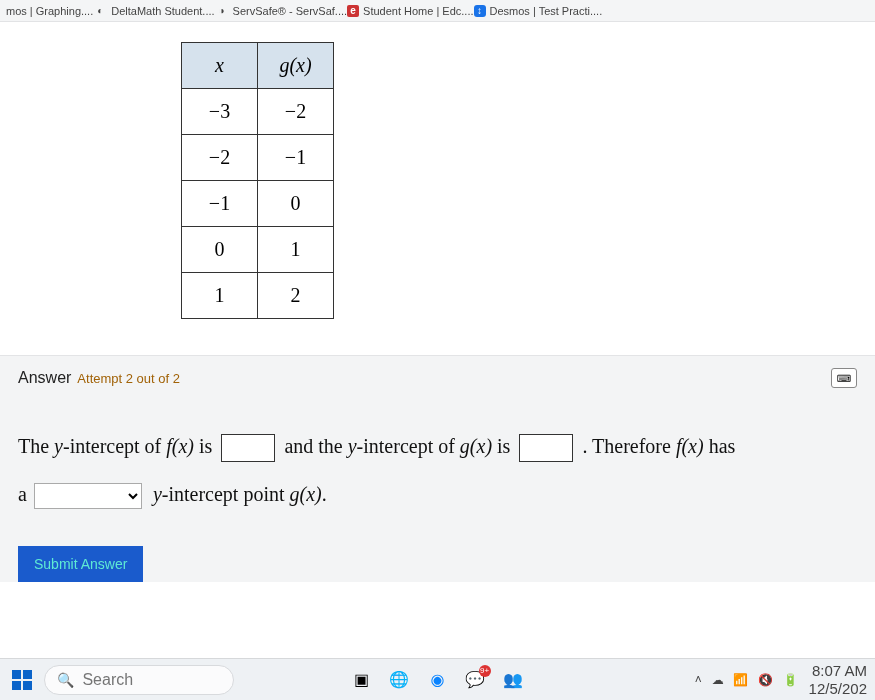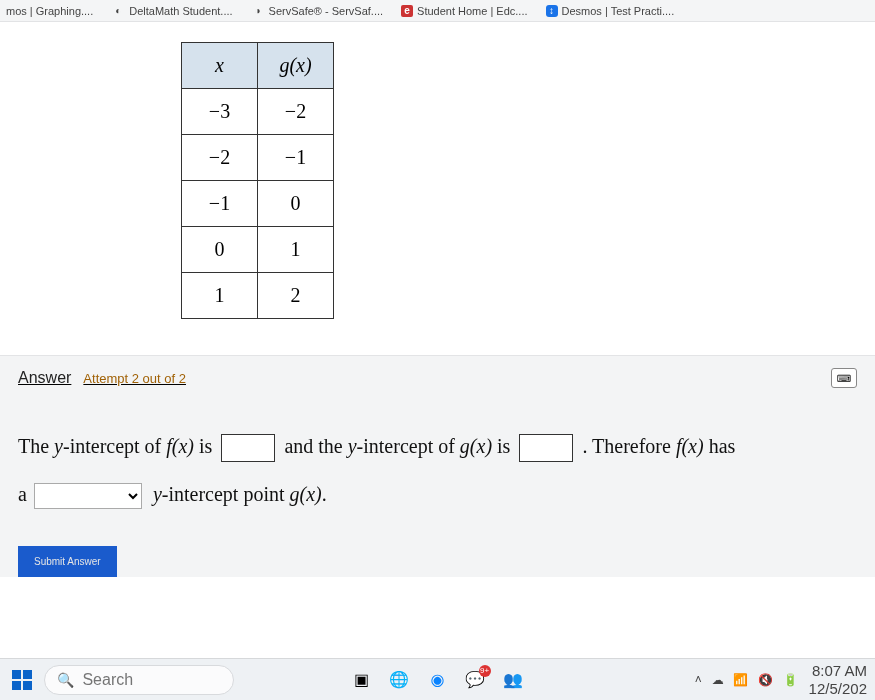--- a/index.html
+++ b/index.html
@@ -7,21 +7,20 @@
       font-family: -apple-system, BlinkMacSystemFont, "Segoe UI", Arial, sans-serif;
       background: #eef0f2;
       width: 875px;
       height: 700px;
       overflow: hidden;
       position: relative;
     }
     .bookmarks {
       display: flex;
       align-items: center;
-      gap: 18px;
       padding: 4px 6px;
       background: #f4f5f6;
       font-size: 11px;
       color: #444;
       border-bottom: 1px solid #e2e3e5;
       height: 22px;
     }
     .bookmark { display: flex; align-items: center; gap: 4px; cursor: pointer; white-space: nowrap; }
     .bk-icon { width: 14px; height: 14px; display: inline-flex; align-items: center; justify-content: center; font-size: 10px; }
     .bk-icon.sq { background: #c33; color: white; border-radius: 2px; font-weight: bold; width:12px; height:12px; }
@@ -57,21 +56,21 @@
       margin-top: 36px;
       border-top: 1px solid #e3e4e6;
       padding: 12px 18px 0 18px;
       background: #f3f4f5;
     }
     .answer-header {
       display: flex;
       align-items: center;
       justify-content: space-between;
     }
-    .answer-left { display: flex; align-items: baseline; gap: 12px; text-decoration: underline; }
+    .answer-left { display: flex; align-items: baseline; gap: 6px; }
     .answer-label { font-size: 16px; color: #222; }
     .attempt { font-size: 13px; color: #a16207; }
     .keyboard-btn {
       width: 26px; height: 20px; border: 1px solid #888; border-radius: 3px;
       display: flex; align-items: center; justify-content: center; font-size: 10px;
       background: #fff; cursor: pointer;
     }
     .sentence {
       margin-top: 34px;
       font-family: "Times New Roman", serif;
@@ -86,24 +85,24 @@
       font-family: inherit; font-size: 18px; text-align: center;
     }
     .select-box {
       width: 108px; height: 26px; border: 1px solid #aaa; background: #fff;
       font-family: Arial, sans-serif; font-size: 13px; vertical-align: middle;
       margin: 0 6px 0 2px;
     }
     .submit-btn {
       margin-top: 28px;
       background: #1a5bcc;
-      color: #e5e5e5;
+      color: #5eead4;
       border: none;
       padding: 10px 16px;
-      font-size: 10px;
+      font-size: 14px;
       cursor: pointer;
     }
     .taskbar {
       position: absolute;
       bottom: 0; left: 0; right: 0;
       height: 42px;
       background: #eef1f4;
       border-top: 1px solid #d6d8da;
       display: flex;
       align-items: center;

